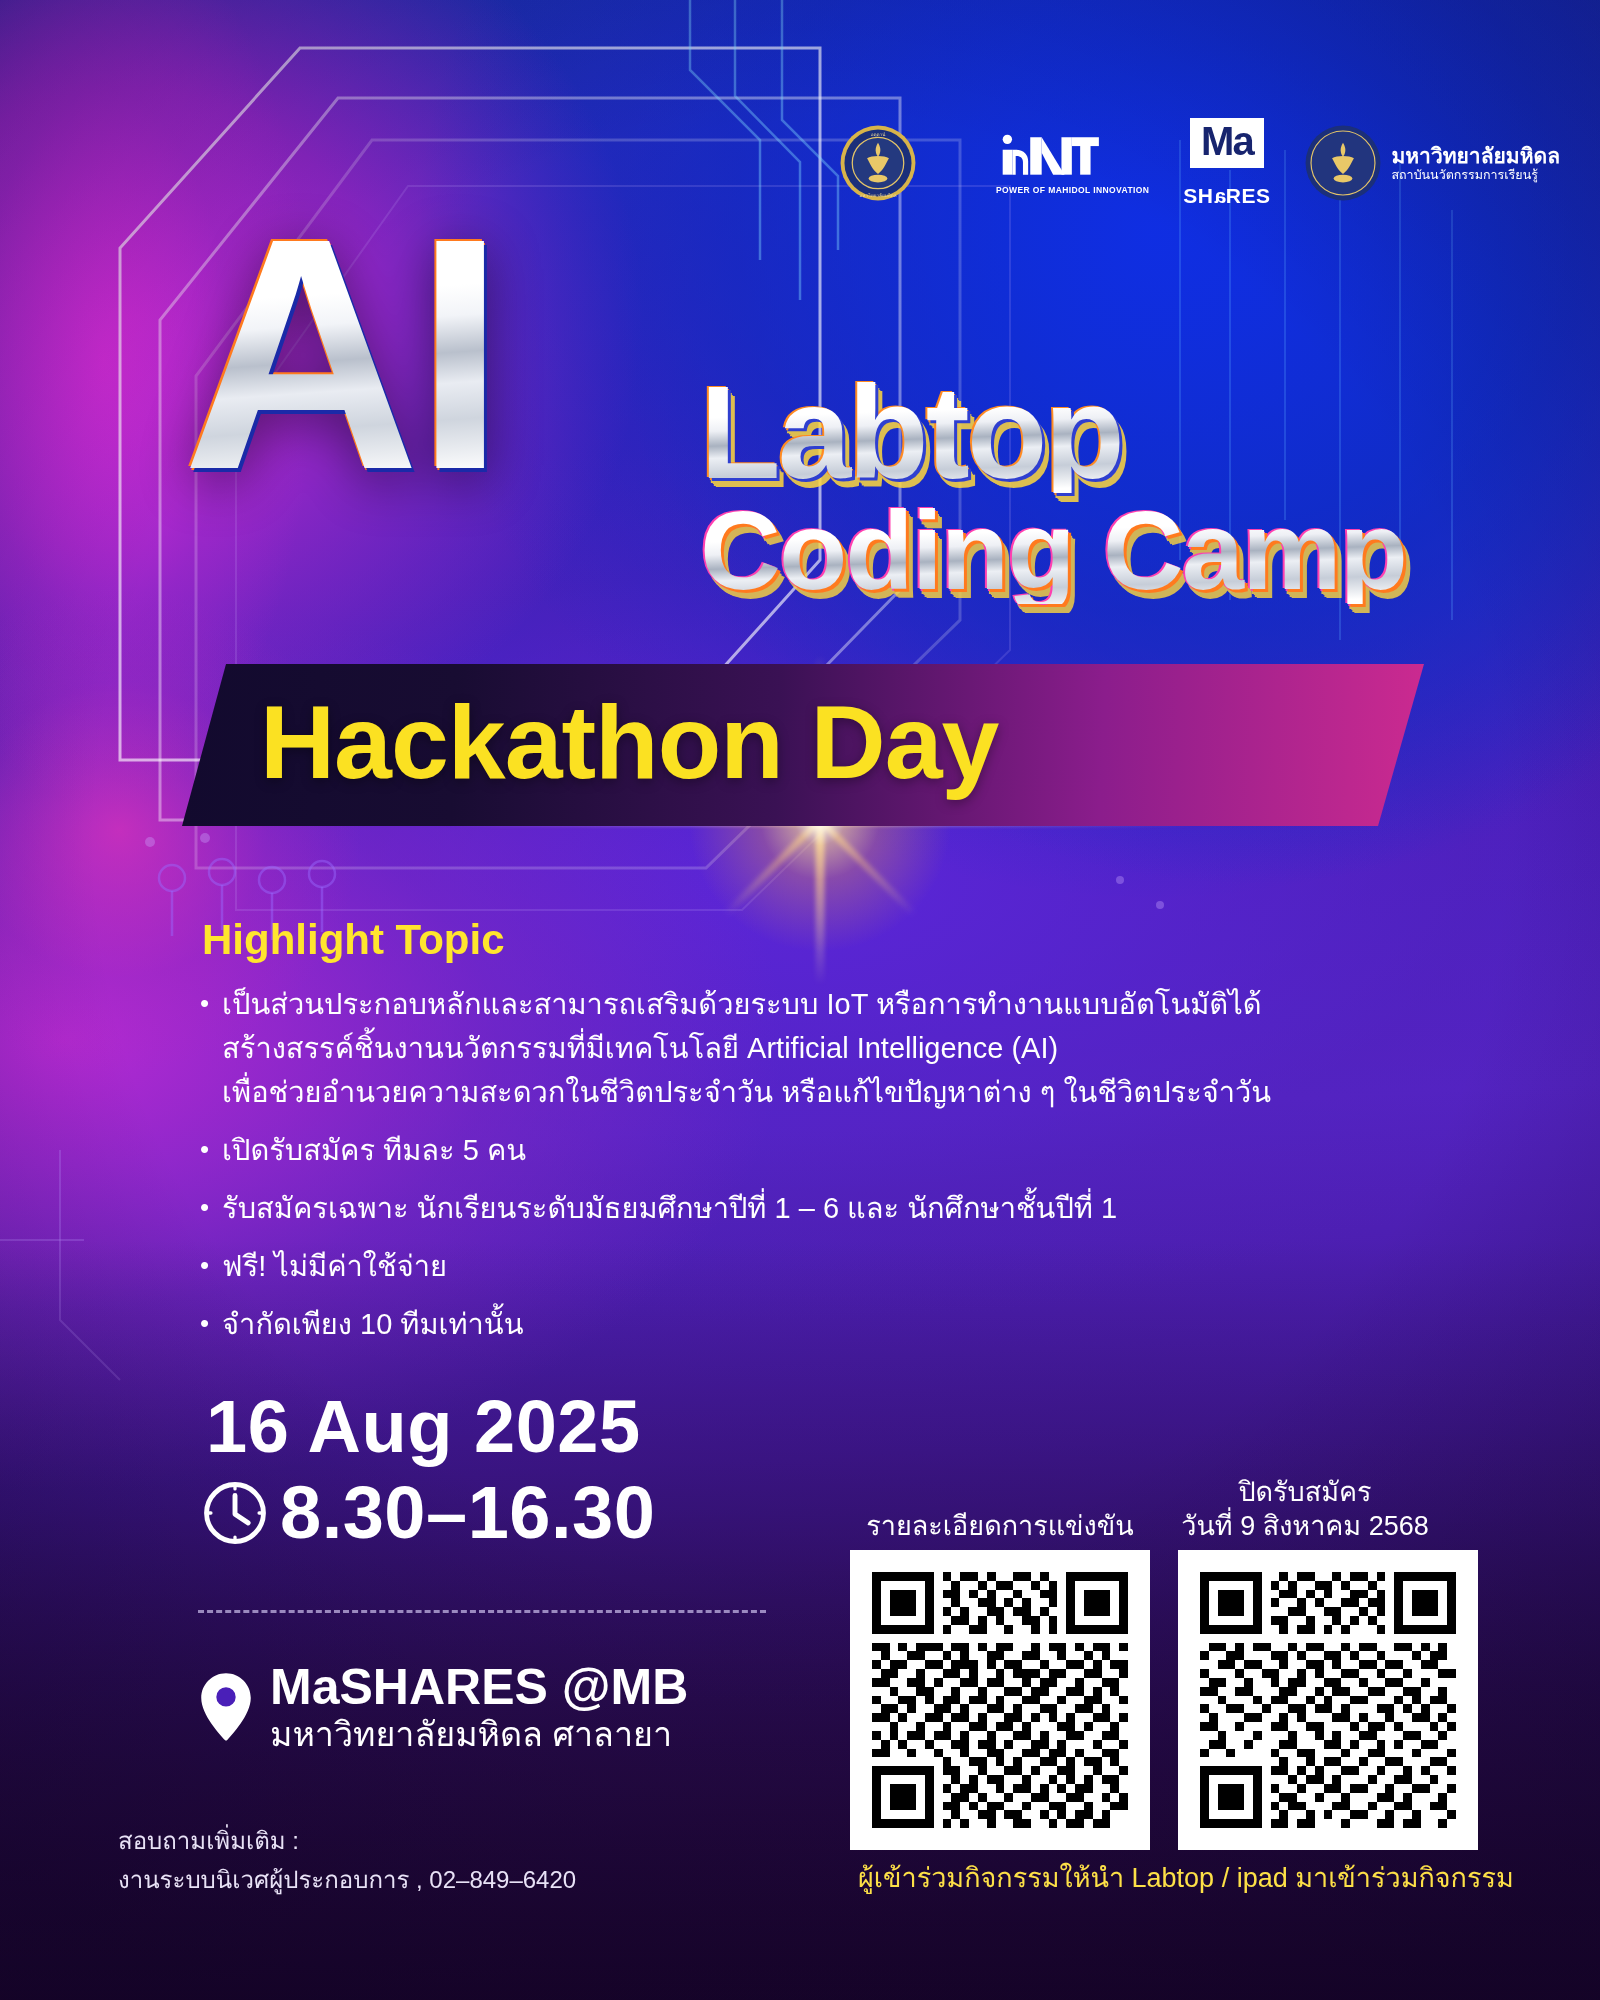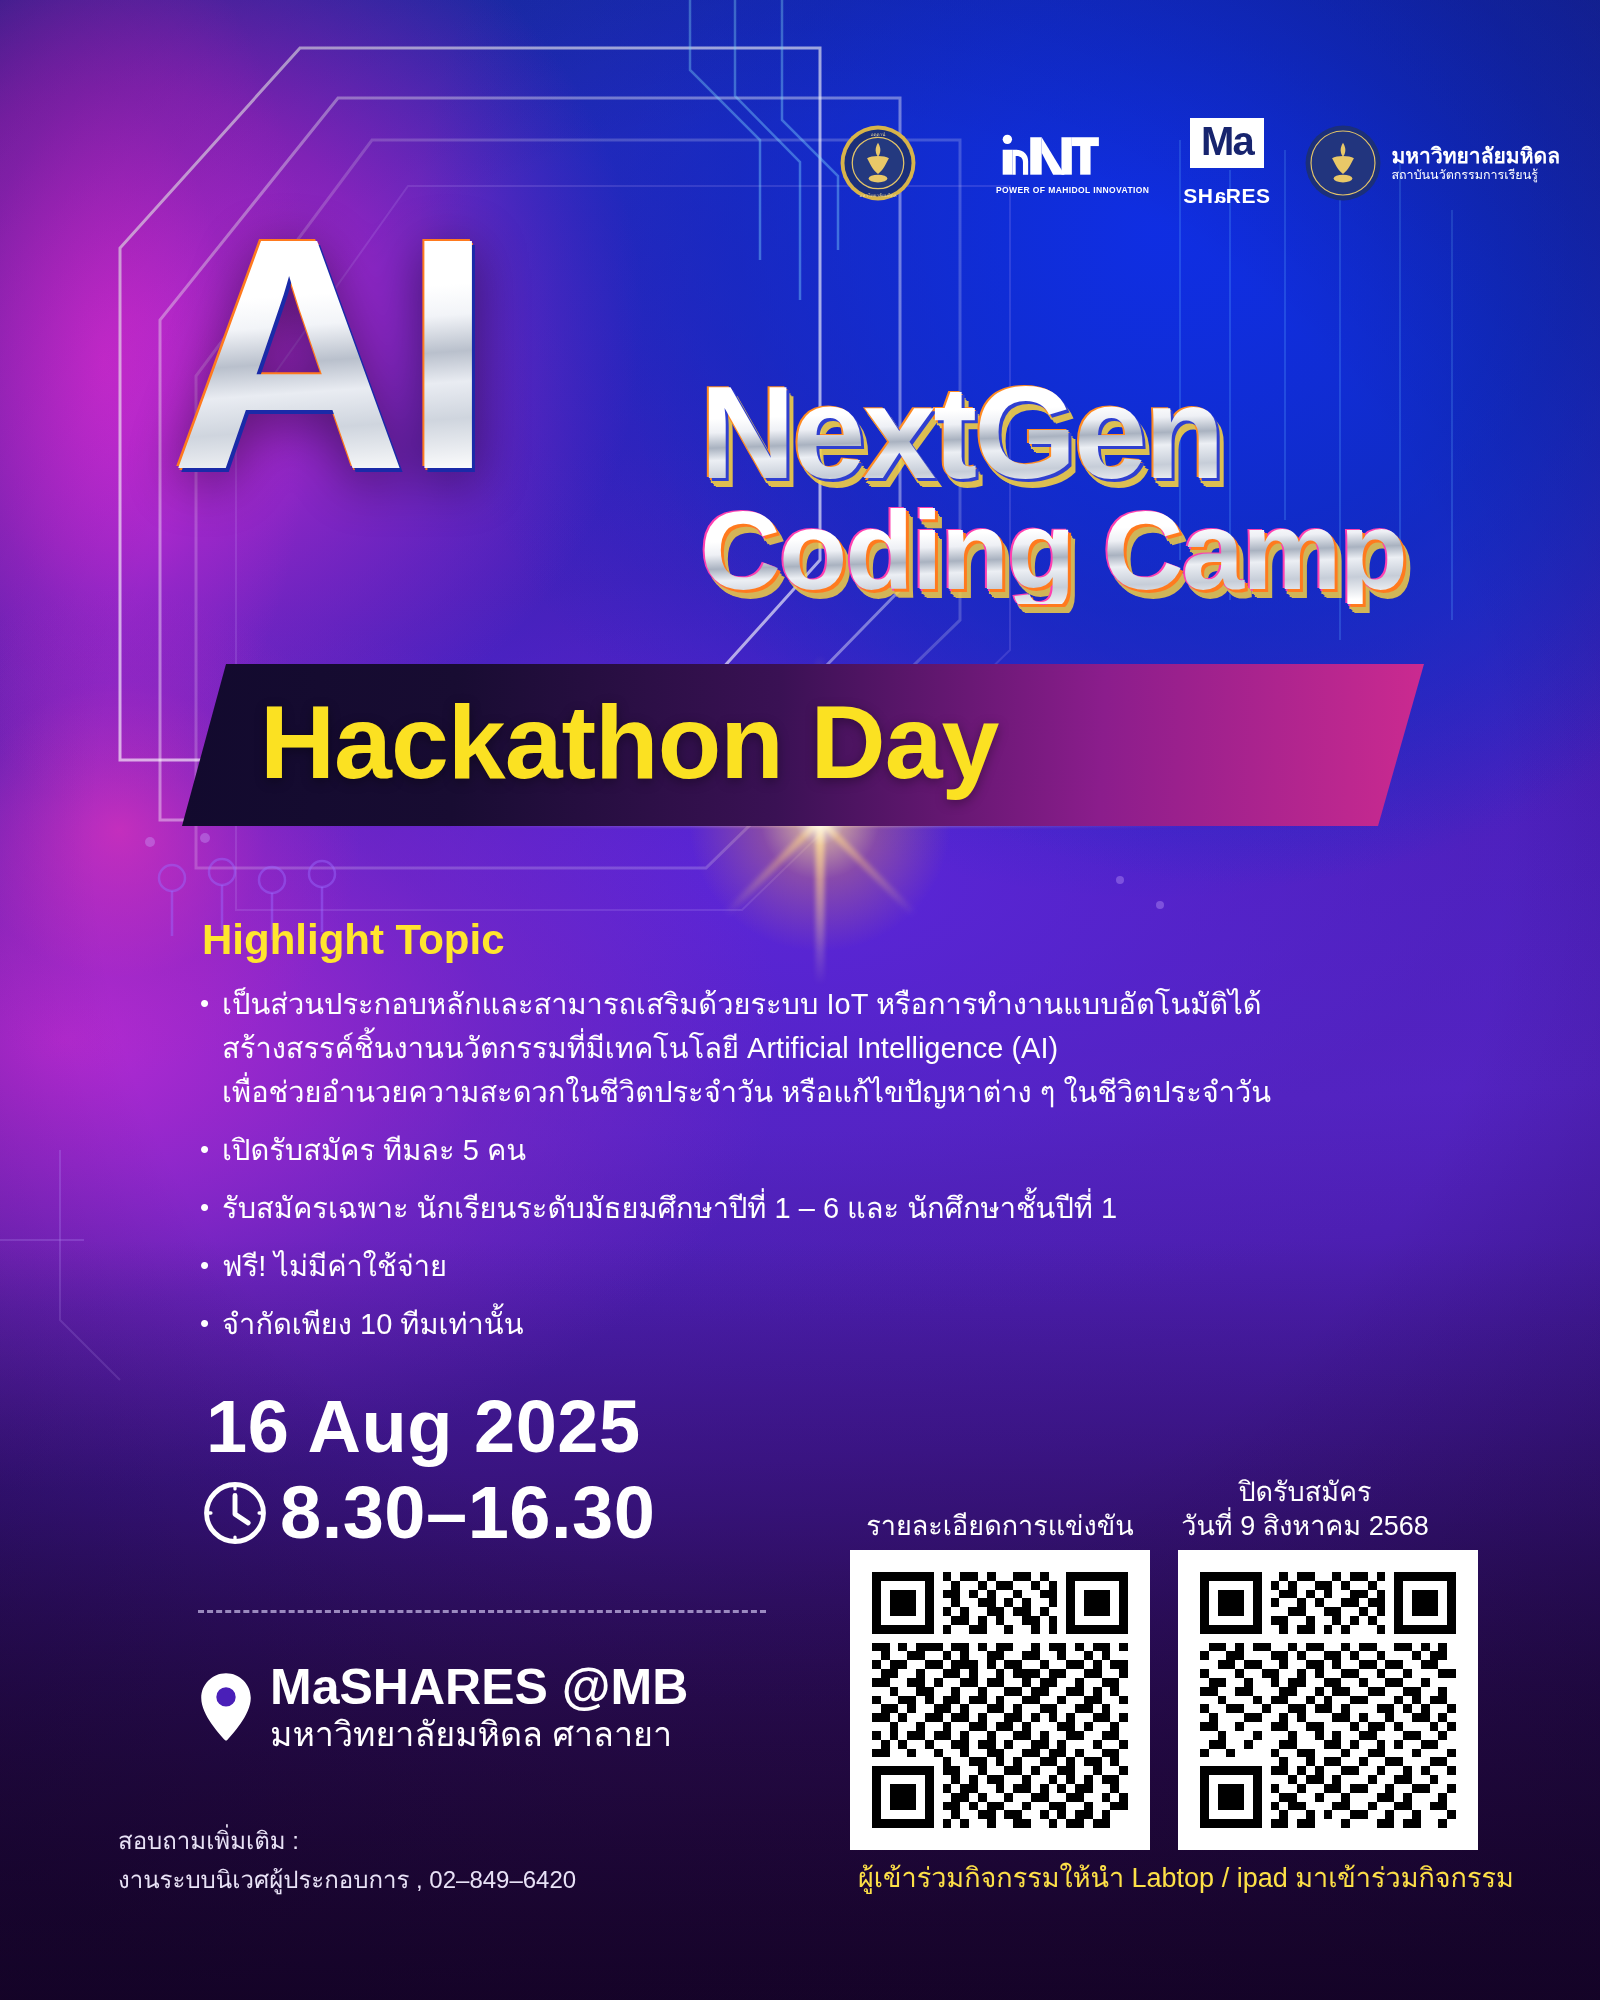--- a/index.html
+++ b/index.html
@@ -102,21 +102,21 @@
   }
   .ma-sub .flip{display:inline-block;transform:scaleX(-1);}
   .logo-mu{display:flex;align-items:center;gap:9px;}
   .mu-text{display:flex;flex-direction:column;line-height:1.12;}
   .mu-t1{font-size:21px;color:#fff;font-weight:700;white-space:nowrap;}
   .mu-t2{font-size:12.5px;color:#fff;white-space:nowrap;}
 
   
   .title-wrap{position:absolute;left:0;top:0;width:1600px;height:700px;z-index:6;}
   .ai-big{
-    position:absolute;left:170px;top:212px;
+    position:absolute;left:182px;top:212px;
     font-family:"Liberation Sans",sans-serif;
     font-weight:900;font-size:330px;line-height:0.86;
     letter-spacing:-6px;
     background:linear-gradient(176deg,#ffffff 0%,#ffffff 30%,#f2f4f8 40%,#b9c0cc 52%,#e9ecf2 62%,#cfd5de 74%,#ffffff 92%);
     -webkit-background-clip:text;background-clip:text;color:transparent;
     -webkit-text-stroke:0;
     filter:drop-shadow(3px 4px 0 #1a2aa8) drop-shadow(-2px -2px 0 #ff7a1e) drop-shadow(0 10px 26px rgba(0,0,0,0.45));
   }
   .ng{
     position:absolute;left:700px;top:372px;
@@ -328,21 +328,21 @@
       </svg>
       <div class="mu-text">
         <div class="mu-t1">มหาวิทยาลัยมหิดล</div>
         <div class="mu-t2">สถาบันนวัตกรรมการเรียนรู้</div>
       </div>
     </div>
   </div>
 
   <div class="title-wrap">
     <div class="ai-big">AI</div>
-    <div class="ng">NextGen</div>
+    <div class="ng">Labtop</div>
     <div class="cc">Coding Camp</div>
   </div>
 
   <div class="banner"></div>
   <div class="banner-text">Hackathon Day</div>
 
   <div class="flare">
     <div class="flare-h"></div>
       <div class="flare-v"></div>
     <div class="flare-d1"></div>

